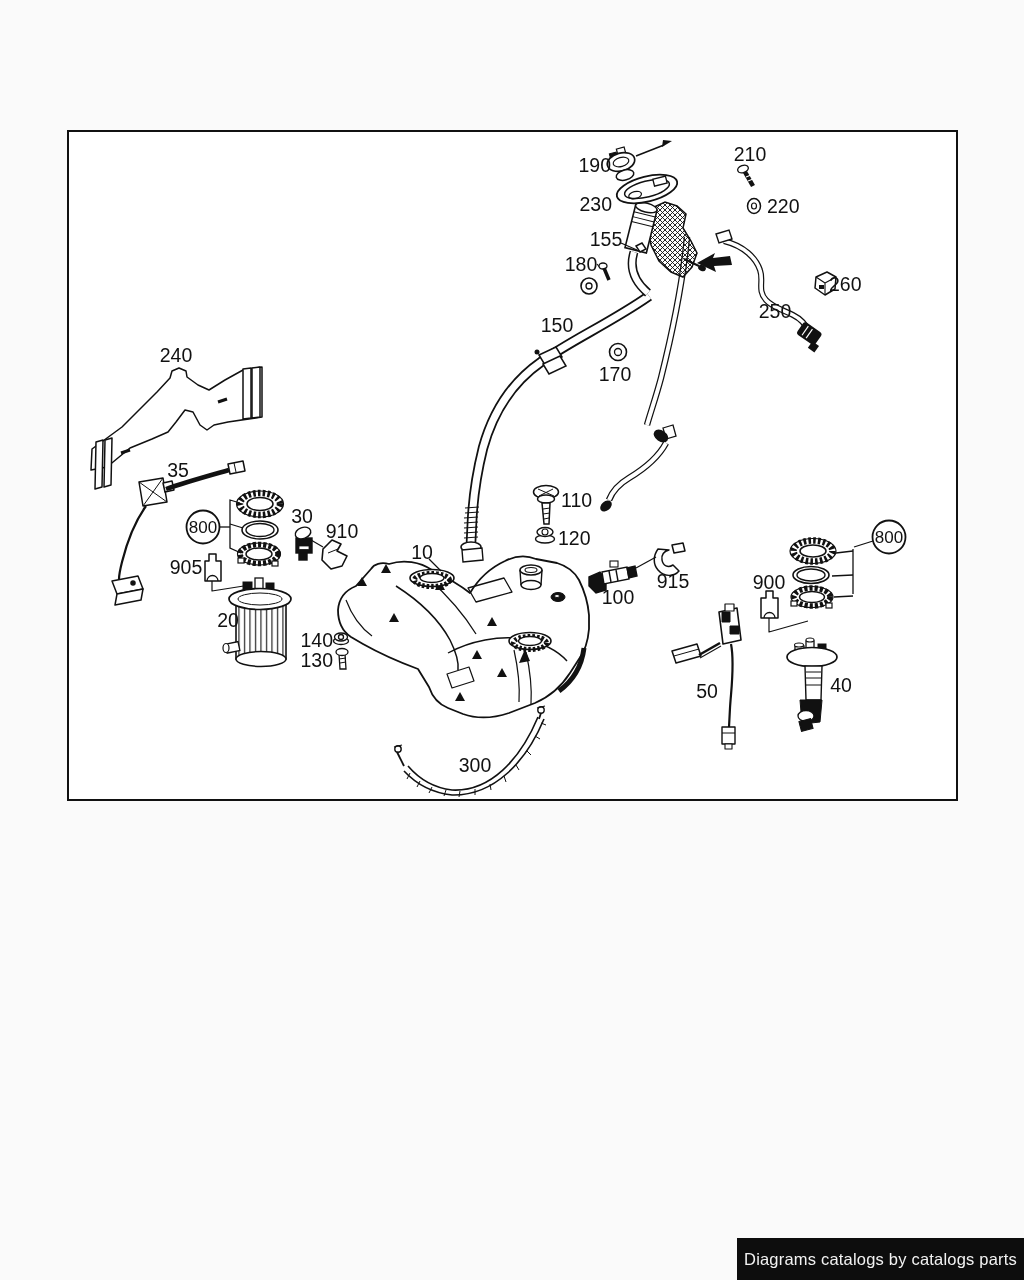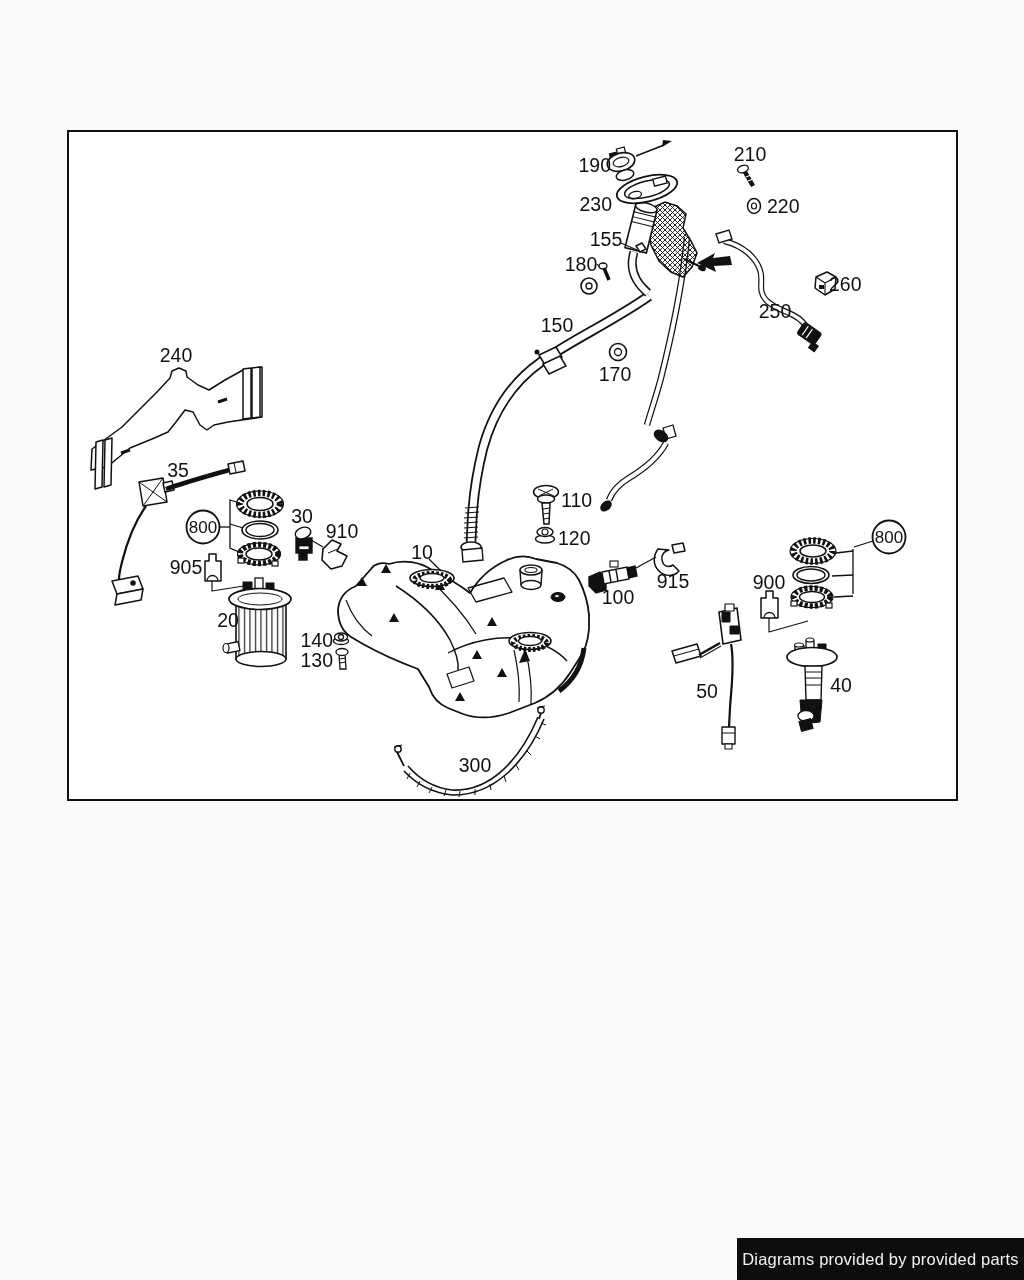--- a/index.html
+++ b/index.html
@@ -403,15 +403,15 @@
       <text class="plabel" x="203" y="533" style="font-size:17px">800</text>
     </g>
     <g>
       <circle cx="889" cy="537" r="16.5" fill="#fff" stroke="#111" stroke-width="1.8"></circle>
       <text class="plabel" x="889" y="543" style="font-size:17px">800</text>
     </g>
   </g>
 </svg>
 
 <div class="footer-credit" style="background: rgb(13, 13, 13); color: rgb(242, 242, 242);">
-  <span>Diagrams provided by provided parts</span>
+  <span>Diagrams catalogs by catalogs parts</span>
 </div>
 </div>
 
 </body></html>

